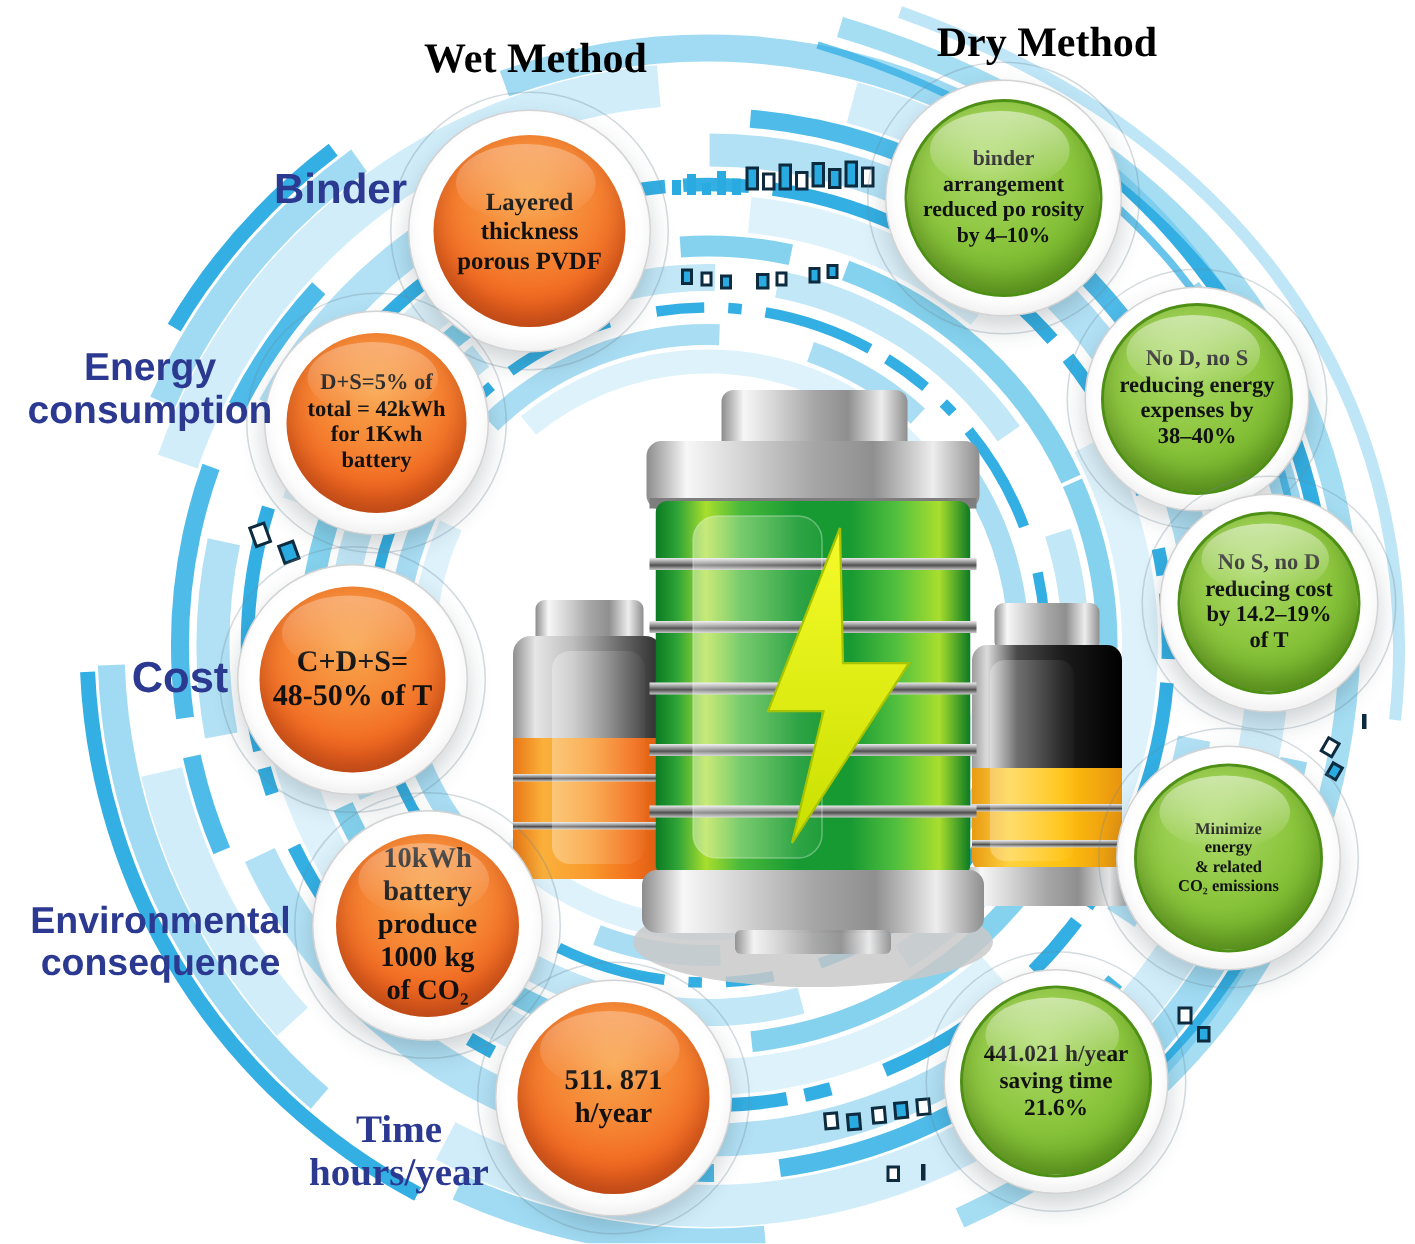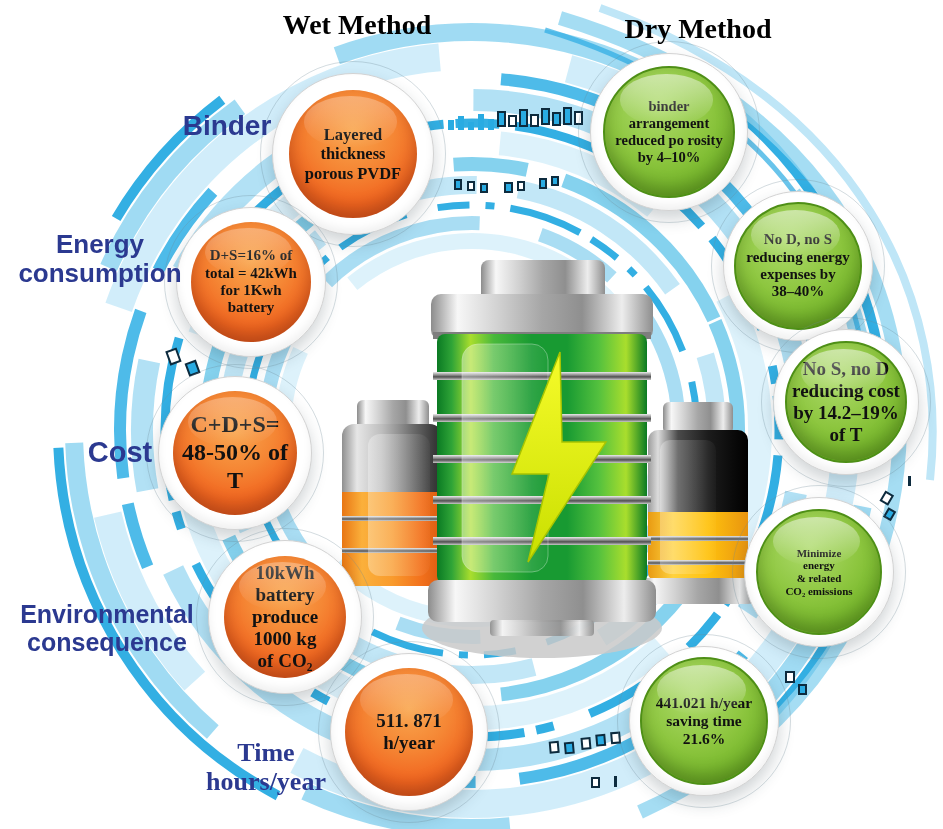--- a/index.html
+++ b/index.html
@@ -6,21 +6,21 @@
   .stage{
     position:relative;width:943px;height:829px;background:#fff;overflow:hidden;
     font-family:"Liberation Sans",sans-serif;
   }
   .bg{position:absolute;left:0;top:0;z-index:0;}
   .title{
     position:absolute;z-index:5;text-align:center;
     font-family:"Liberation Serif",serif;font-weight:bold;color:#000;
     white-space:pre-line;line-height:1.05;
   }
-  .title.wet{left:248px;top:10px;width:218px;font-size:28px;}
+  .title.wet{left:248px;top:25px;width:218px;font-size:28px;}
   .title.dry{left:590px;top:14px;width:216px;font-size:28px;}
   .cat{
     position:absolute;z-index:5;text-align:center;font-weight:bold;
     color:#2B3990;white-space:pre-line;line-height:1.12;
   }
   .cat.binder{left:153px;top:110px;width:148px;font-size:28px;}
   .cat.energy{left:0px;top:230px;width:200px;font-size:26px;}
   .cat.cost{left:60px;top:436px;width:120px;font-size:29px;}
   .cat.environment{left:0px;top:600px;width:214px;font-size:25px;}
   .cat.time{left:166px;top:738px;width:200px;font-size:26px;font-family:Liberation Serif, serif;}
@@ -259,27 +259,27 @@
 consequence</div>
   <div class="cat time">Time
 hours/year</div>
 
   <div class="bubble" style="left:272px;top:73px;width:160px;height:160px">
     <div class="inner orange" style="width:128px;height:128px;font-size:16.5px">Layered
 thickness
 porous PVDF</div>
   </div>
   <div class="bubble" style="left:176px;top:207px;width:148px;height:148px">
-    <div class="inner orange" style="width:120px;height:120px;font-size:15px">D+S=16% of
+    <div class="inner orange" style="width:120px;height:120px;font-size:15px">D+S=5% of
 total = 42kWh
 for 1Kwh
 battery</div>
   </div>
   <div class="bubble" style="left:158px;top:376px;width:152px;height:152px">
-    <div class="inner orange" style="width:124px;height:124px;font-size:24px">C+D+S=
+    <div class="inner orange" style="width:124px;height:124px;font-size:20px">C+D+S=
 48-50% of T</div>
   </div>
   <div class="bubble" style="left:208px;top:540px;width:152px;height:152px">
     <div class="inner orange" style="width:122px;height:122px;font-size:19px">10kWh
 battery
 produce
 1000 kg
 of CO₂</div>
   </div>
   <div class="bubble" style="left:330px;top:653px;width:156px;height:156px">
@@ -293,21 +293,21 @@
 reduced po rosity
 by 4–10%</div>
   </div>
   <div class="bubble" style="left:723px;top:191px;width:148px;height:148px">
     <div class="inner green" style="width:124px;height:124px;font-size:15px">No D, no S
 reducing energy
 expenses by
 38–40%</div>
   </div>
   <div class="bubble" style="left:773px;top:329px;width:144px;height:144px">
-    <div class="inner green" style="width:118px;height:118px;font-size:19px">No S, no D
+    <div class="inner green" style="width:118px;height:118px;font-size:15px">No S, no D
 reducing cost
 by 14.2–19%
 of T</div>
   </div>
   <div class="bubble" style="left:744px;top:497px;width:148px;height:148px">
     <div class="inner green" style="width:122px;height:122px;font-size:11px">Minimize
 energy
 &amp; related
 CO₂ emissions</div>
   </div>

